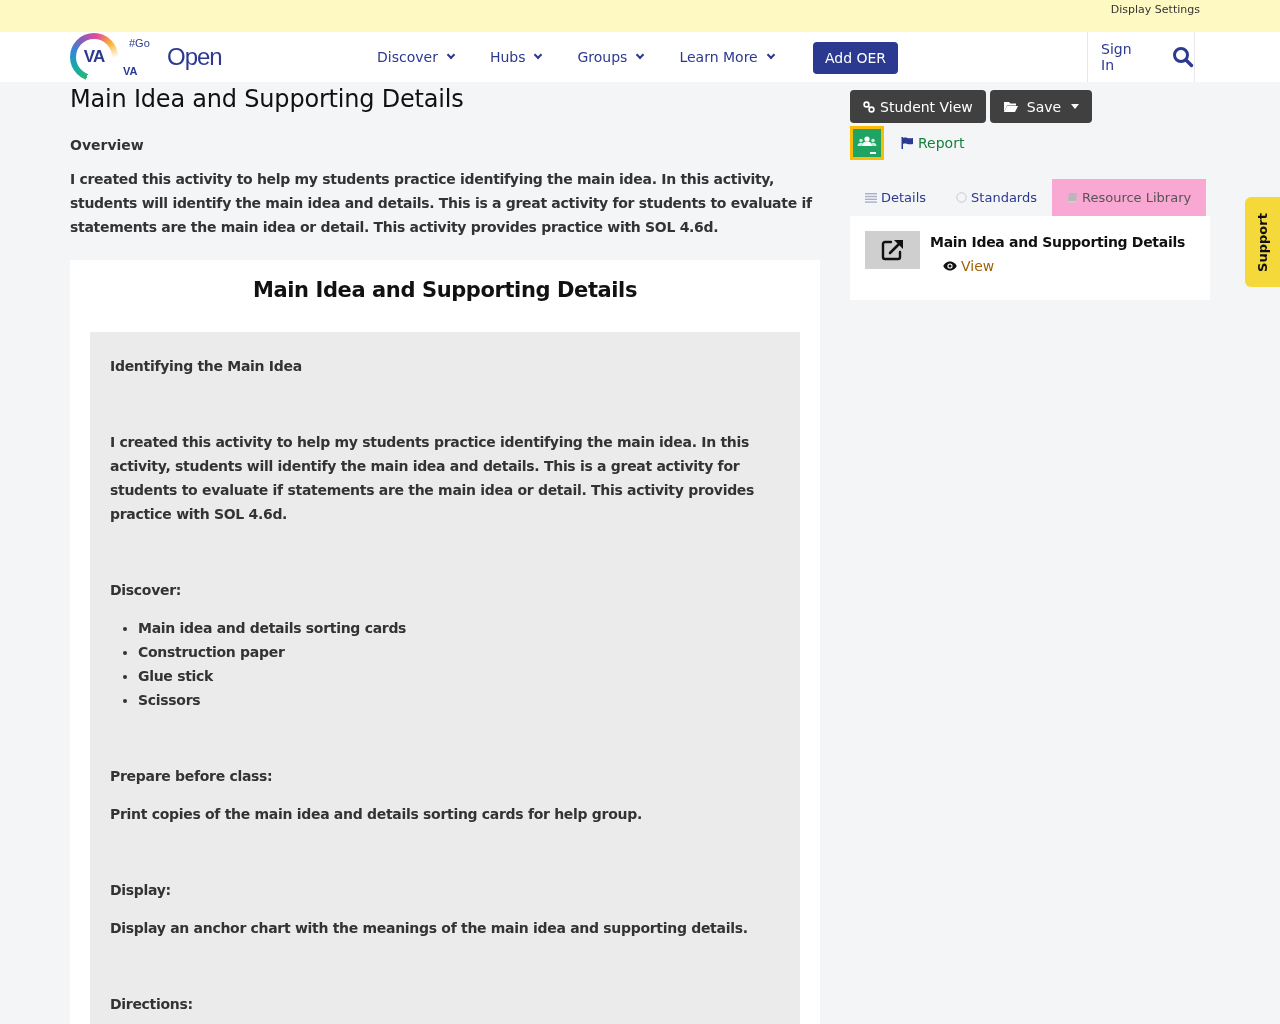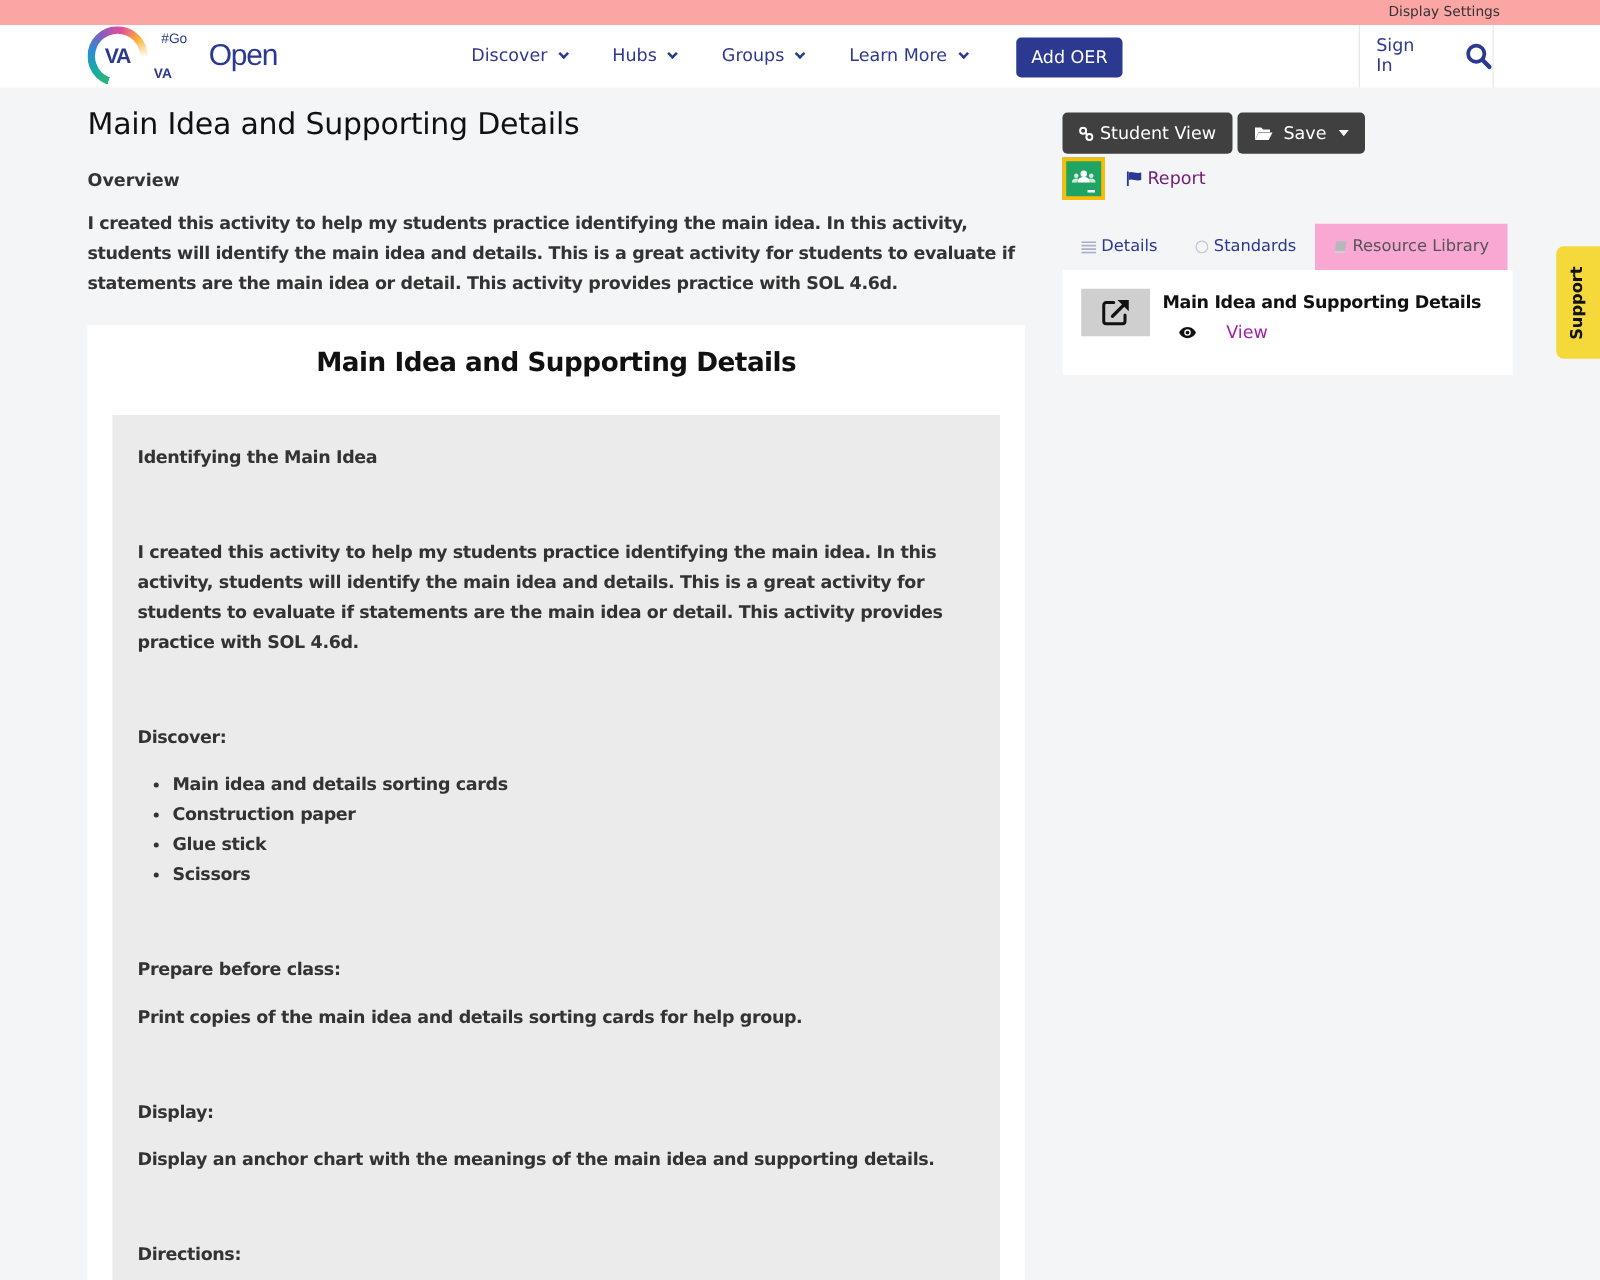--- a/index.html
+++ b/index.html
@@ -5,22 +5,22 @@
   * { box-sizing: border-box; margin: 0; padding: 0; }
   html, body { width: 1280px; height: 1024px; overflow: hidden; }
   body {
     background: #f4f5f7;
     font-family: "DejaVu Sans", sans-serif;
     color: #222;
     position: relative;
   }
   
   .utility-bar {
-    height: 20px;
-    background: #fca5a5;
+    height: 32px;
+    background: #fef9c3;
     position: relative;
     text-align: center;
   }
   .display-settings {
     position: absolute;
     right: 80px;
     top: 3px;
     font-size: 11px;
     color: #333;
     cursor: pointer;
@@ -229,21 +229,21 @@
   .classroom-btn {
     width: 34px; height: 34px;
     border: 3px solid #fbbc04;
     background: #20a464;
     position: relative;
     cursor: pointer;
   }
   .report-link {
     margin-left: 17px;
     font-size: 14px;
-    color: #701a75;
+    color: #15803d;
     display: flex; align-items: center;
     cursor: pointer;
   }
   .report-link svg { margin-right: 3px; }
   .tabs {
     margin-top: 19px;
     display: flex;
     height: 37px;
   }
   .tab {
@@ -276,24 +276,23 @@
     font-size: 14px;
     font-weight: bold;
     color: #111;
     letter-spacing: -0.3px;
     margin-top: 3px;
   }
   .lib-view {
     margin-top: 8px;
     margin-left: 13px;
     font-size: 14px;
-    color: #a21caf;
-    display: flex; align-items: center;
-    cursor: pointer;
-    gap: 20px;
+    color: #a16207;
+    display: flex; align-items: center;
+    cursor: pointer;
   }
   .lib-view svg { margin-right: 4px; }
 
   
   .support-tab {
     position: absolute;
     left: 1245px; top: 197px;
     width: 35px; height: 90px;
     background: #f5d93a;
     border-radius: 6px 0 0 6px;

